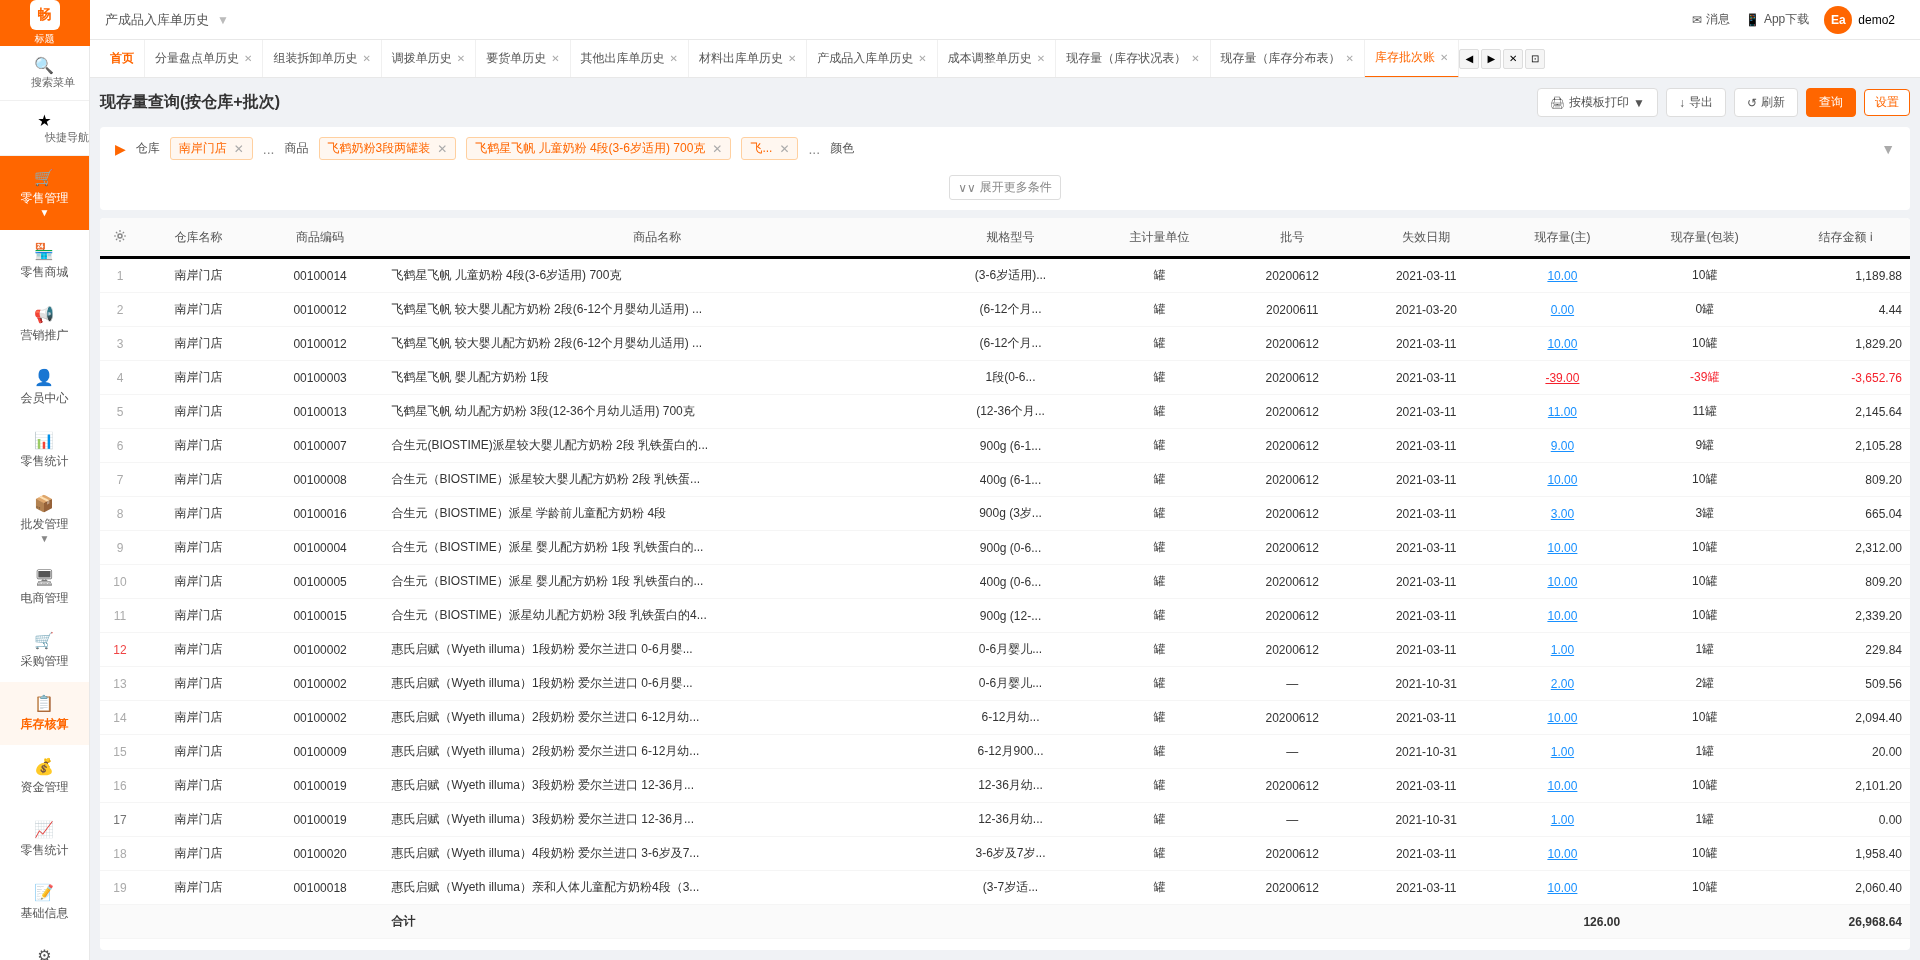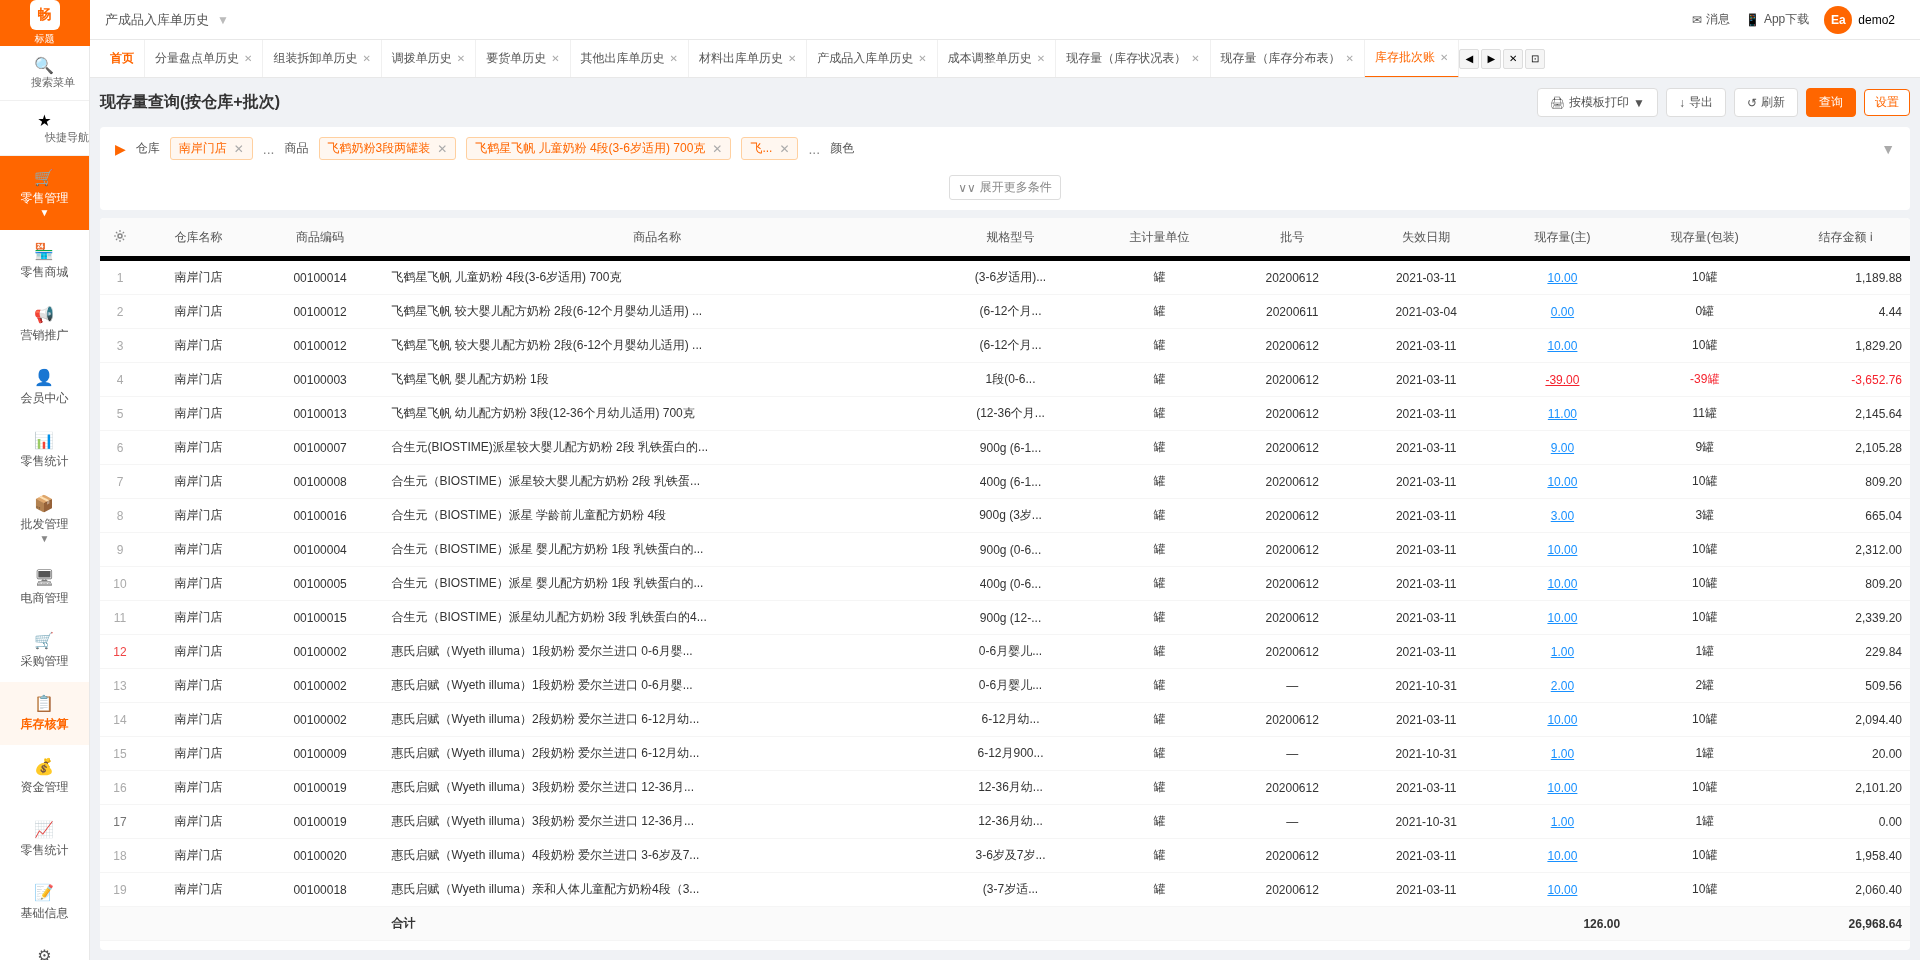--- a/index.html
+++ b/index.html
@@ -44,21 +44,21 @@
     .filter-expand-btn { display: flex; align-items: center; gap: 4px; color: #888; cursor: pointer; font-size: 12px; padding: 3px 8px; border: 1px solid #ddd; border-radius: 3px; }
     .filter-label { color: #555; font-size: 12px; white-space: nowrap; }
     .filter-tag { display: flex; align-items: center; gap: 4px; background: #fff7f0; border: 1px solid #ffd0a0; border-radius: 3px; padding: 2px 8px; color: #ff6600; font-size: 12px; }
     .filter-tag .remove { cursor: pointer; color: #aaa; margin-left: 3px; }
     .filter-dots { color: #888; font-size: 14px; cursor: pointer; }
     .orange-arrow { color: #ff6600; font-size: 14px; cursor: pointer; }
 
     
     .table-container { flex: 1; background: #fff; border-radius: 4px; overflow: auto; }
     table { width: 100%; border-collapse: collapse; }
-    thead tr { background: #fafafa; border-bottom: 5px solid #000000; }
+    thead tr { background: #fafafa; border-bottom: 3px solid #000000; }
     th { padding: 10px 8px; text-align: center; font-weight: 500; color: #555; font-size: 12px; border-bottom: 1px solid #e8e8e8; white-space: nowrap; }
     td { padding: 8px 8px; text-align: center; font-size: 12px; color: #333; border-bottom: 1px solid #f5f5f5; }
     .td-left { text-align: left; }
     .td-right { text-align: right; }
     .text-red { color: #f5222d; }
     .text-blue { color: #1890ff; text-decoration: underline; cursor: pointer; }
 
     
     .table-footer { background: #fafafa; border-top: 1px solid #e8e8e8; }
     .table-footer td { font-weight: bold; color: #333; }
@@ -335,21 +335,21 @@
       <td class=" td-right">1,189.88</td>
     </tr>
             <tr>
       <td style="color:#aaa;">2</td>
       <td>南岸门店</td>
       <td>00100012</td>
       <td class="td-left" style="max-width:300px; overflow:hidden; text-overflow:ellipsis; white-space:nowrap;">飞鹤星飞帆 较大婴儿配方奶粉 2段(6-12个月婴幼儿适用) ...</td>
       <td>(6-12个月...</td>
       <td>罐</td>
       <td>20200611</td>
-      <td>2021-03-04</td>
+      <td>2021-03-20</td>
       <td class="text-blue" style="text-decoration:underline; cursor:pointer;">0.00</td>
       <td class="">0罐</td>
       <td class=" td-right">4.44</td>
     </tr>
             <tr>
       <td style="color:#aaa;">3</td>
       <td>南岸门店</td>
       <td>00100012</td>
       <td class="td-left" style="max-width:300px; overflow:hidden; text-overflow:ellipsis; white-space:nowrap;">飞鹤星飞帆 较大婴儿配方奶粉 2段(6-12个月婴幼儿适用) ...</td>
       <td>(6-12个月...</td>

